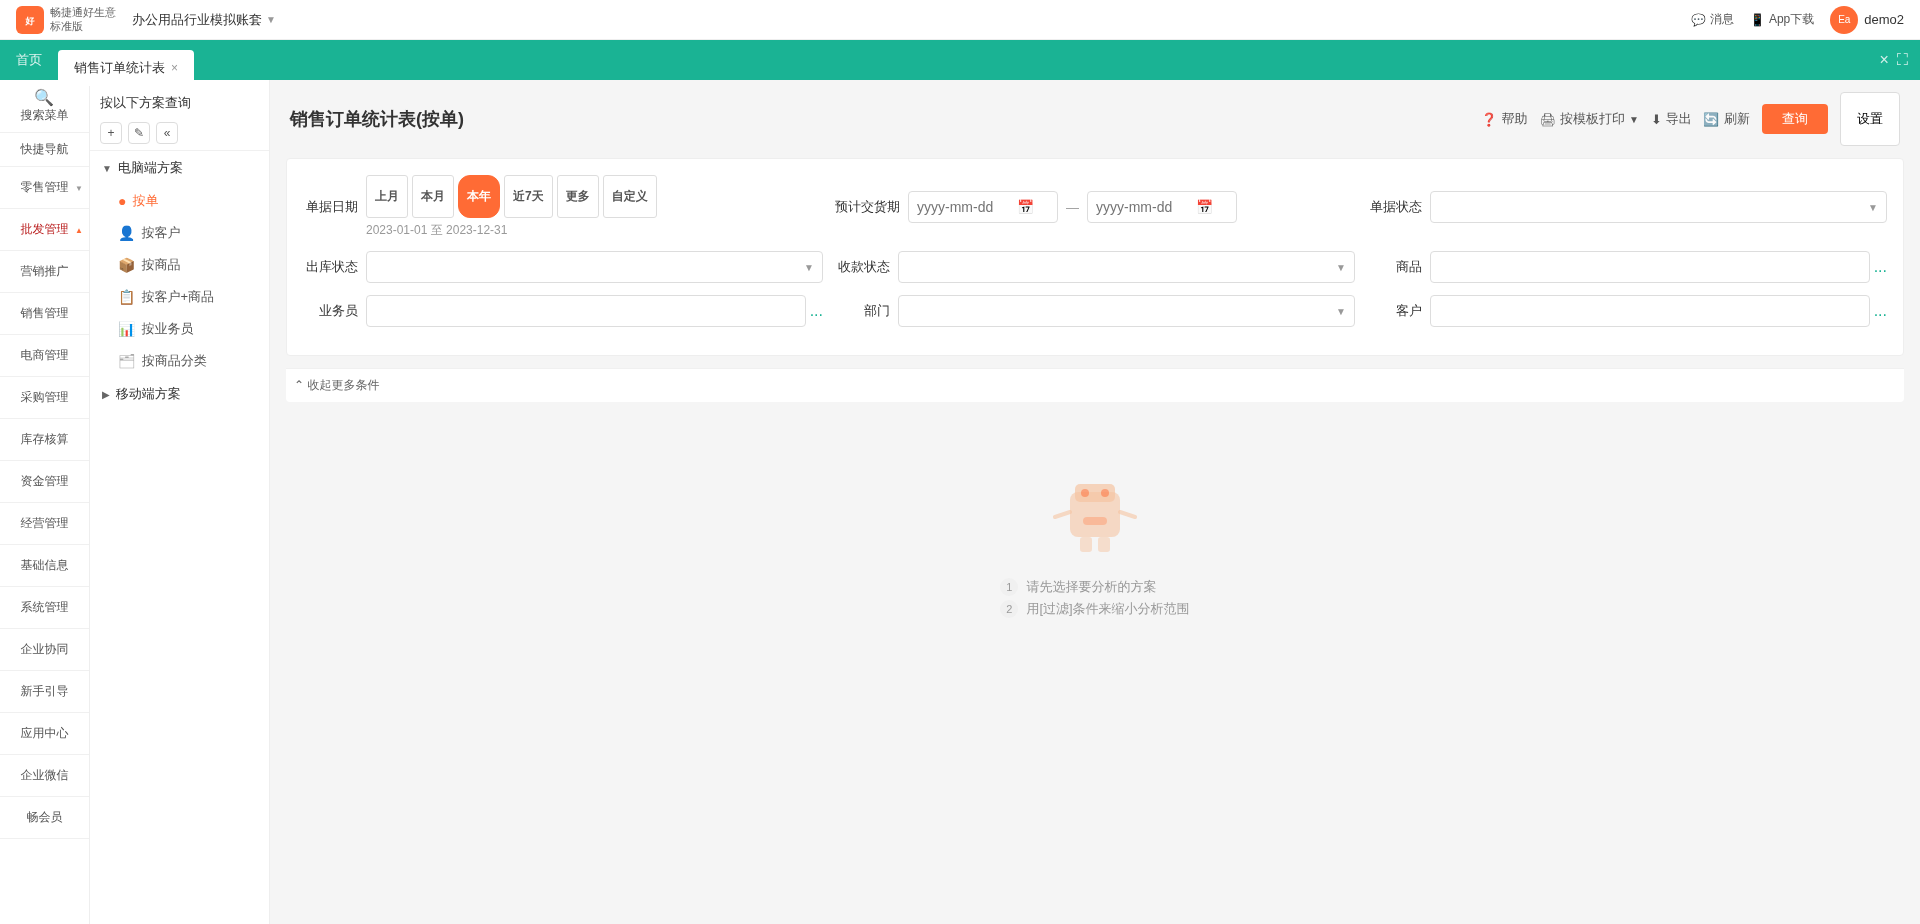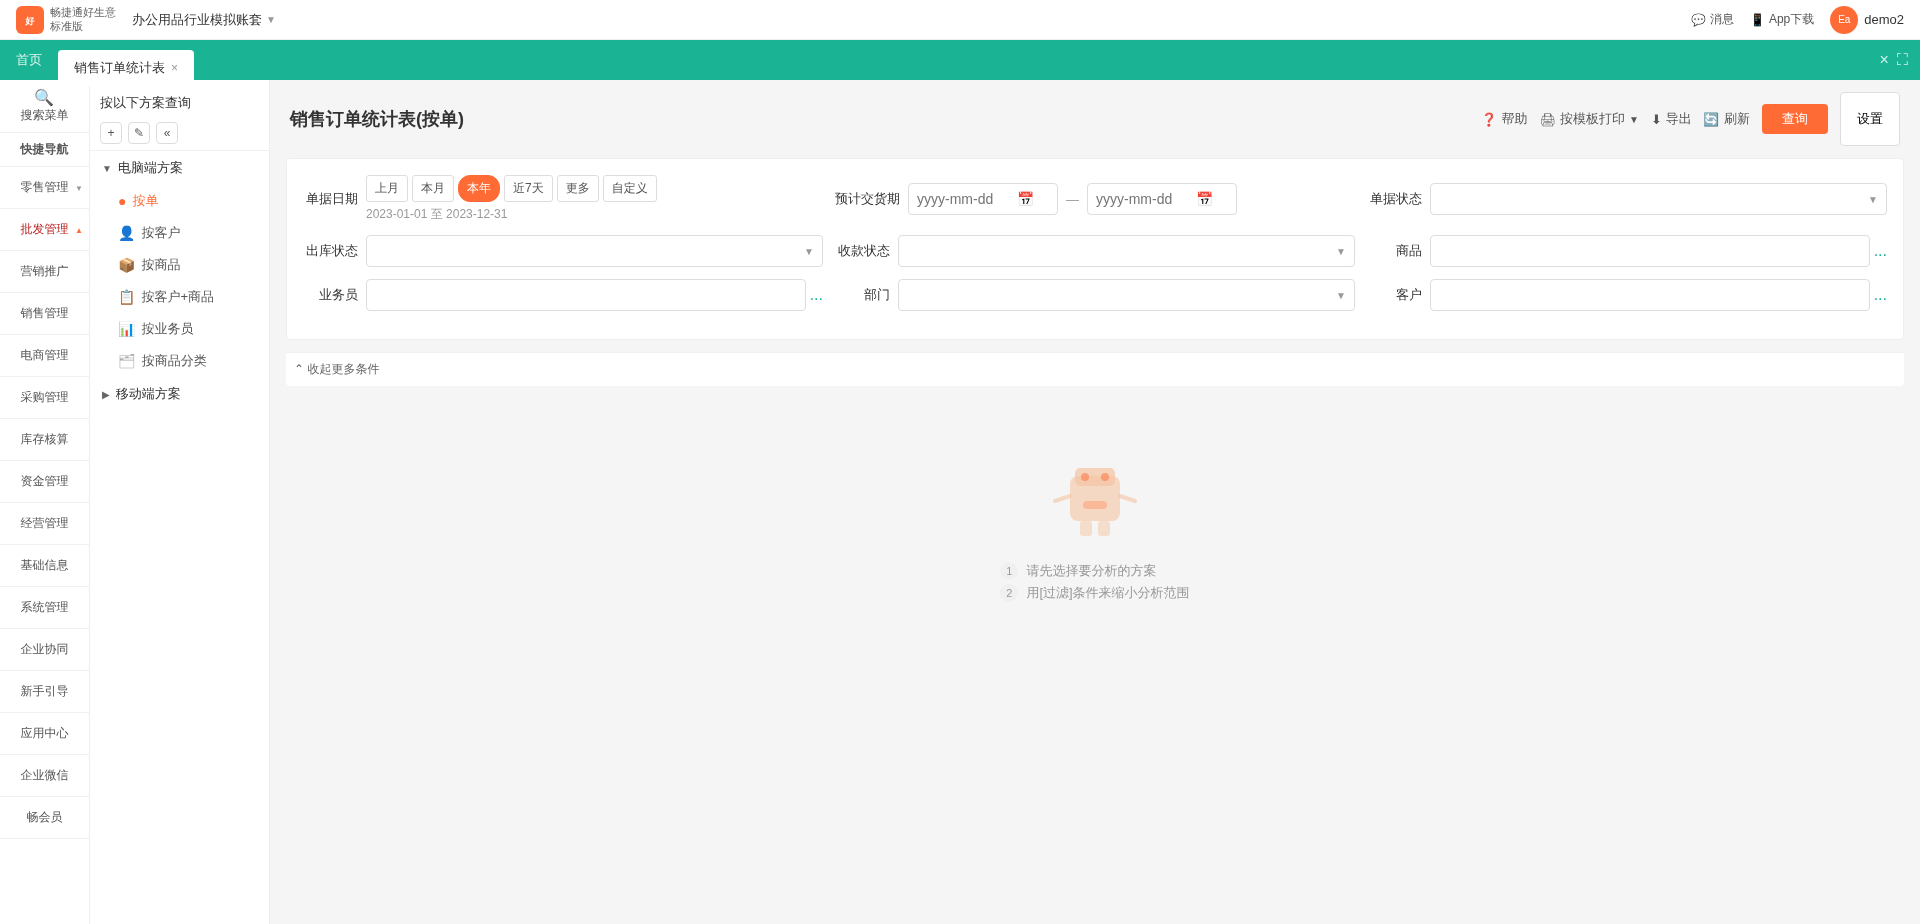--- a/index.html
+++ b/index.html
@@ -85,21 +85,21 @@
       cursor: pointer;
       color: #555;
       font-size: 12px;
       border-bottom: 1px solid #f0f0f0;
       position: relative;
     }
     .sidebar-item.active { color: #b91c1c; }
     .sidebar-item.has-arrow::after { content: '▲'; font-size: 8px; position: absolute; right: 6px; top: 50%; transform: translateY(-50%); color: #ff6b35; }
     .sidebar-item.has-arrow-down::after { content: '▼'; font-size: 8px; position: absolute; right: 6px; top: 50%; transform: translateY(-50%); color: #999; }
     .sidebar-search { padding: 8px 0; text-align: center; cursor: pointer; color: #555; font-size: 12px; border-bottom: 1px solid #f0f0f0; }
-    .sidebar-nav { padding: 8px 6px; text-align: center; cursor: pointer; color: #555; font-size: 12px; border-bottom: 1px solid #f0f0f0; font-weight: bold; }
+    .sidebar-nav { padding: 8px 6px; text-align: center; cursor: pointer; color: #555; font-size: 12px; border-bottom: 1px solid #f0f0f0; }
 
     
     .left-panel {
       width: 180px;
       background: #fff;
       border-right: 1px solid #eee;
       flex-shrink: 0;
       padding: 8px 0;
     }
 
@@ -151,21 +151,21 @@
 
     
     .filter-area {
       background: #fff;
       margin: 12px 16px;
       border-radius: 4px;
       padding: 16px;
       border: 1px solid #eee;
     }
     .filter-date-group { display: flex; align-items: center; gap: 4px; }
-    .filter-date-btn { padding: 4px 8px; font-size: 12px; border: 1px solid #ddd; border-radius: 3px; cursor: pointer; color: #555; background: #fff; }
+    .filter-date-btn { padding: 12px 8px; font-size: 12px; border: 1px solid #ddd; border-radius: 3px; cursor: pointer; color: #555; background: #fff; font-weight: bold; }
     .filter-date-btn.active { background: #ff6b35; color: white; border-color: #ff6b35; border-radius: 12px; }
     .filter-date-range { font-size: 12px; color: #999; }
     .filter-date-input-wrap {
       display: flex;
       align-items: center;
       border: 1px solid #ddd;
       border-radius: 4px;
       padding: 0 8px;
       height: 32px;
       min-width: 150px;

